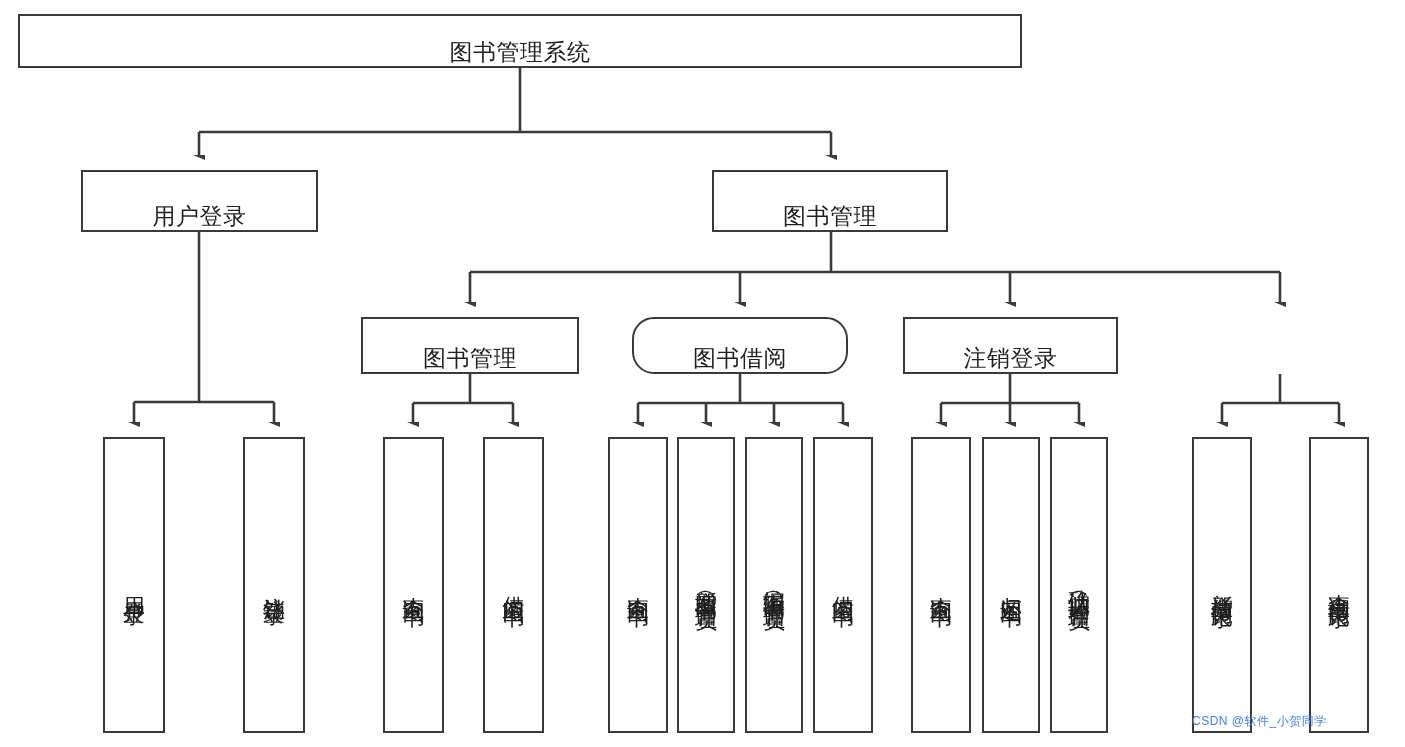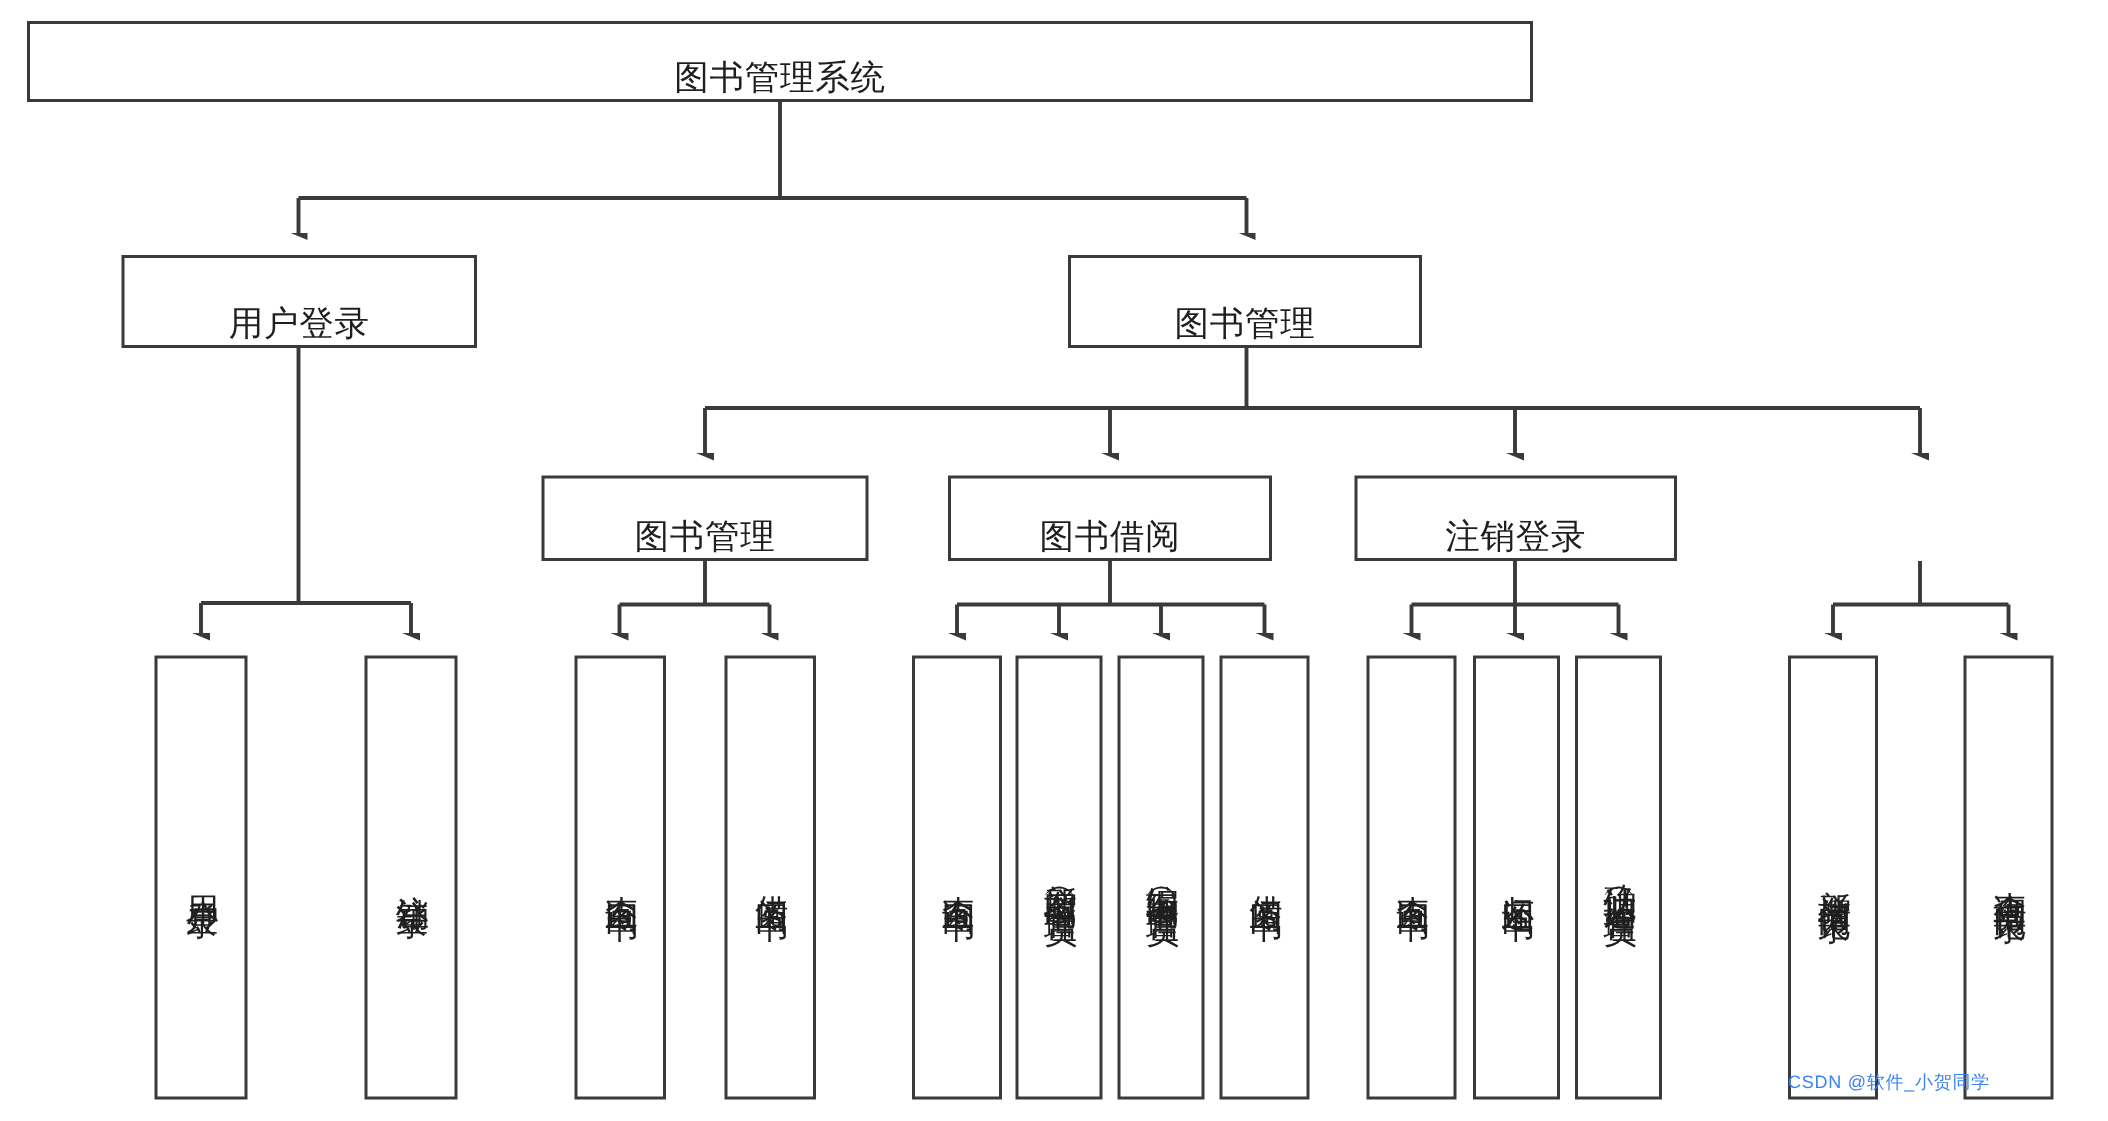--- a/index.html
+++ b/index.html
@@ -132,21 +132,21 @@
   </div>
 
   <div class="node horiz" style="left:712px; top:170px; width:236px; height:62px;">
     <span>图书管理</span>
   </div>
 
   <div class="node horiz" style="left:361px; top:317px; width:218px; height:57px;">
     <span>图书管理</span>
   </div>
 
-  <div class="node horiz" style="left:632px; top:317px; width:216px; height:57px;">
+  <div class="node horiz" style="left:632px; top:317px; width:216px; height:57px;border-radius:22px;">
     <span>图书借阅</span>
   </div>
 
   <div class="node horiz" style="left:903px; top:317px; width:215px; height:57px;">
     <span>注销登录</span>
   </div>
 
 
   <div class="node vert" style="left:103px; top:437px; width:62px; height:296px;">
     <span class="vtext">用户登录</span>

